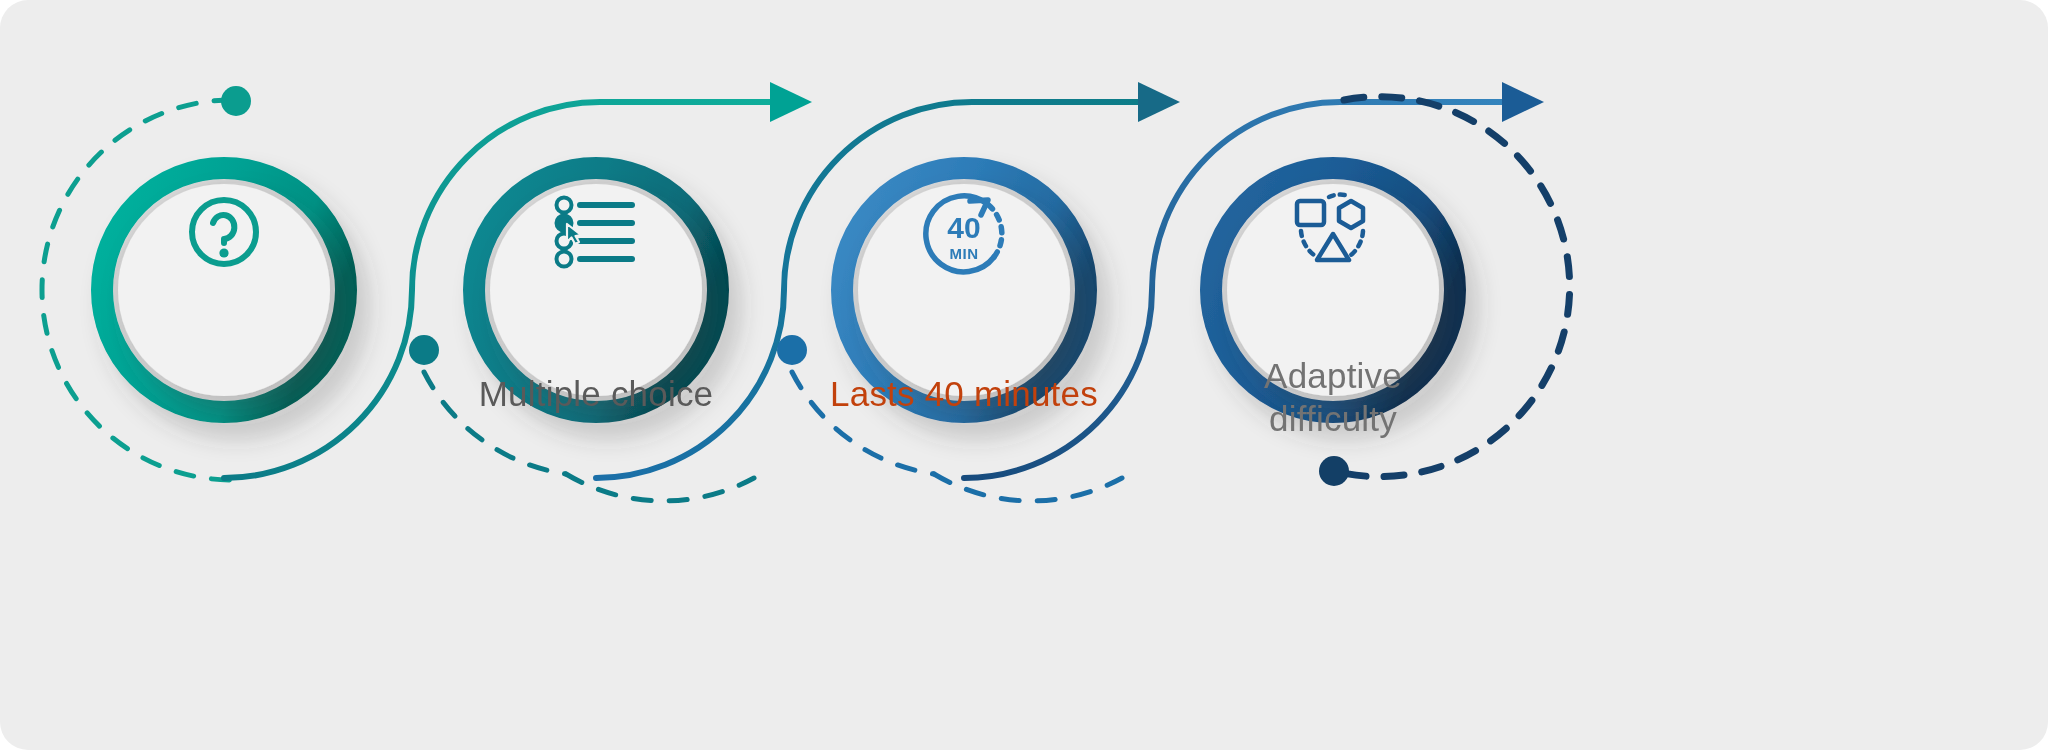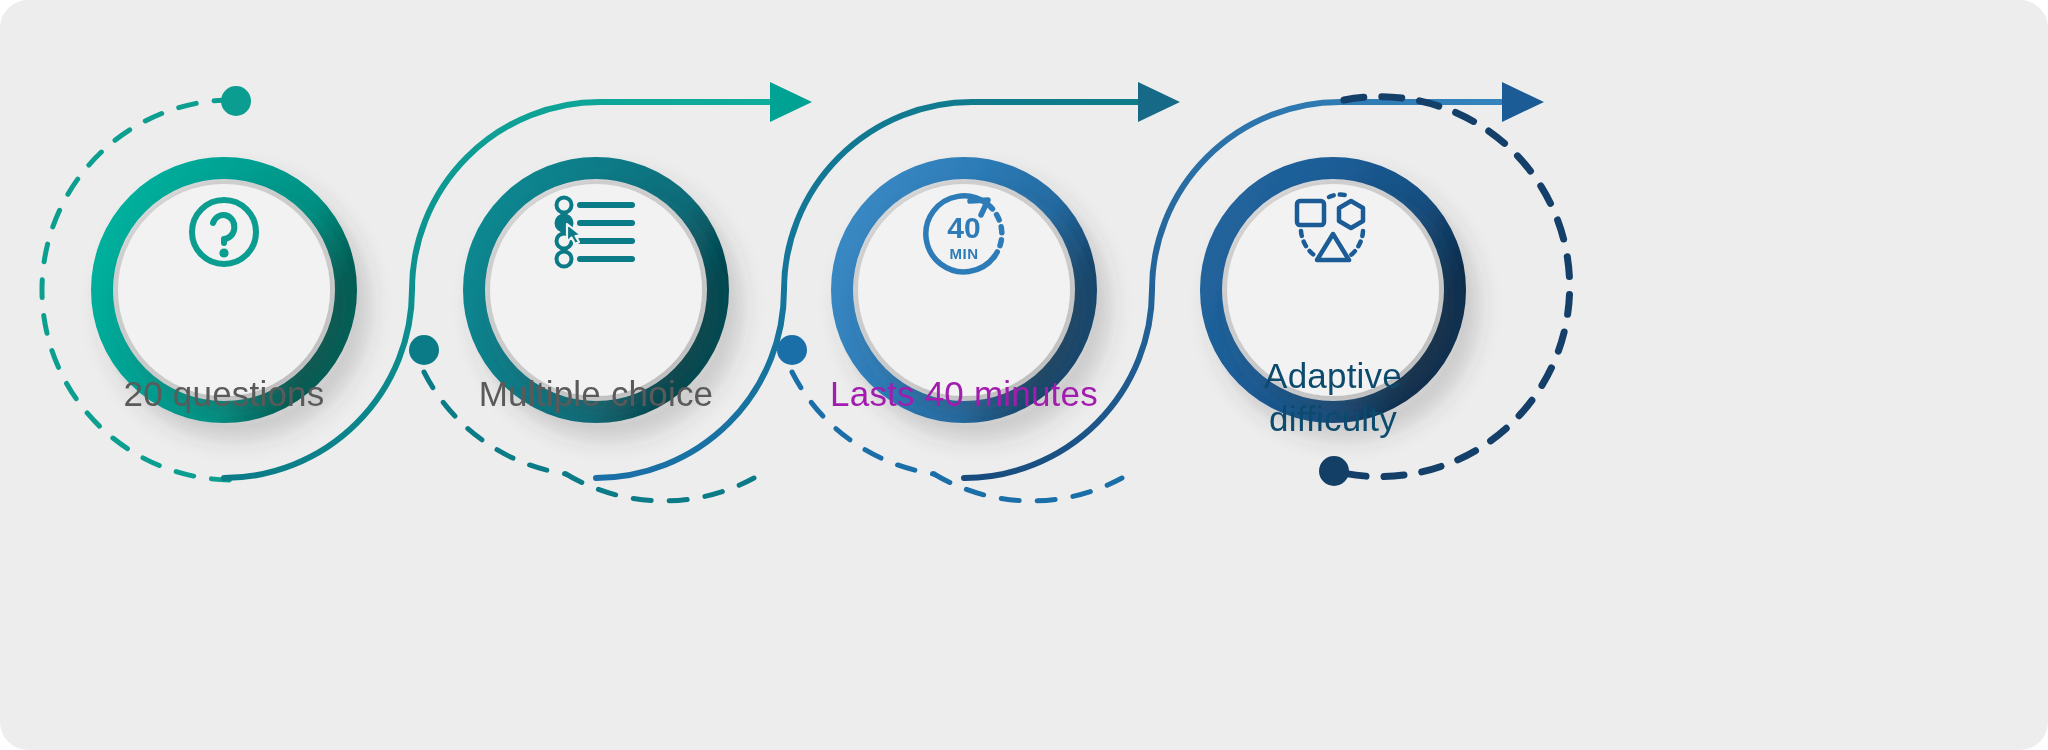--- a/index.html
+++ b/index.html
@@ -200,22 +200,21 @@
 
         <polygon points="0,1 16,27 -16,27"></polygon>
 
         <path d="M -4 -36 A 28 28 0 0 1 12 -38" stroke-dasharray="5 6"></path>
         <path d="M 30 -2 A 34 34 0 0 1 18 22" stroke-dasharray="5 6"></path>
         <path d="M -32 -2 A 34 34 0 0 0 -19 22" stroke-dasharray="5 6"></path>
       </g>
     </g>
   </svg>
 
-  <div class="step-label" style="left: 64px; top: 372px; width: 320px; color: rgb(90, 90, 90);">20 questions</div>
 
   <div class="step-label" style="left: 436px; top: 372px; width: 320px; color: rgb(90, 90, 90);">Multiple choice</div>
 
-  <div class="step-label" style="left: 804px; top: 372px; width: 320px; color: #a21caf;">Lasts 40 minutes</div>
-
-  <div class="step-label two-line" style="left: 1173px; top: 355px; width: 320px; color: #0c4a6e;">Adaptive
+  <div class="step-label" style="left: 804px; top: 372px; width: 320px; color: #c2410c;">Lasts 40 minutes</div>
+
+  <div class="step-label two-line" style="left: 1173px; top: 355px; width: 320px; color: #737373;">Adaptive
 difficulty</div>
 
 </div>
 
 </body></html>

